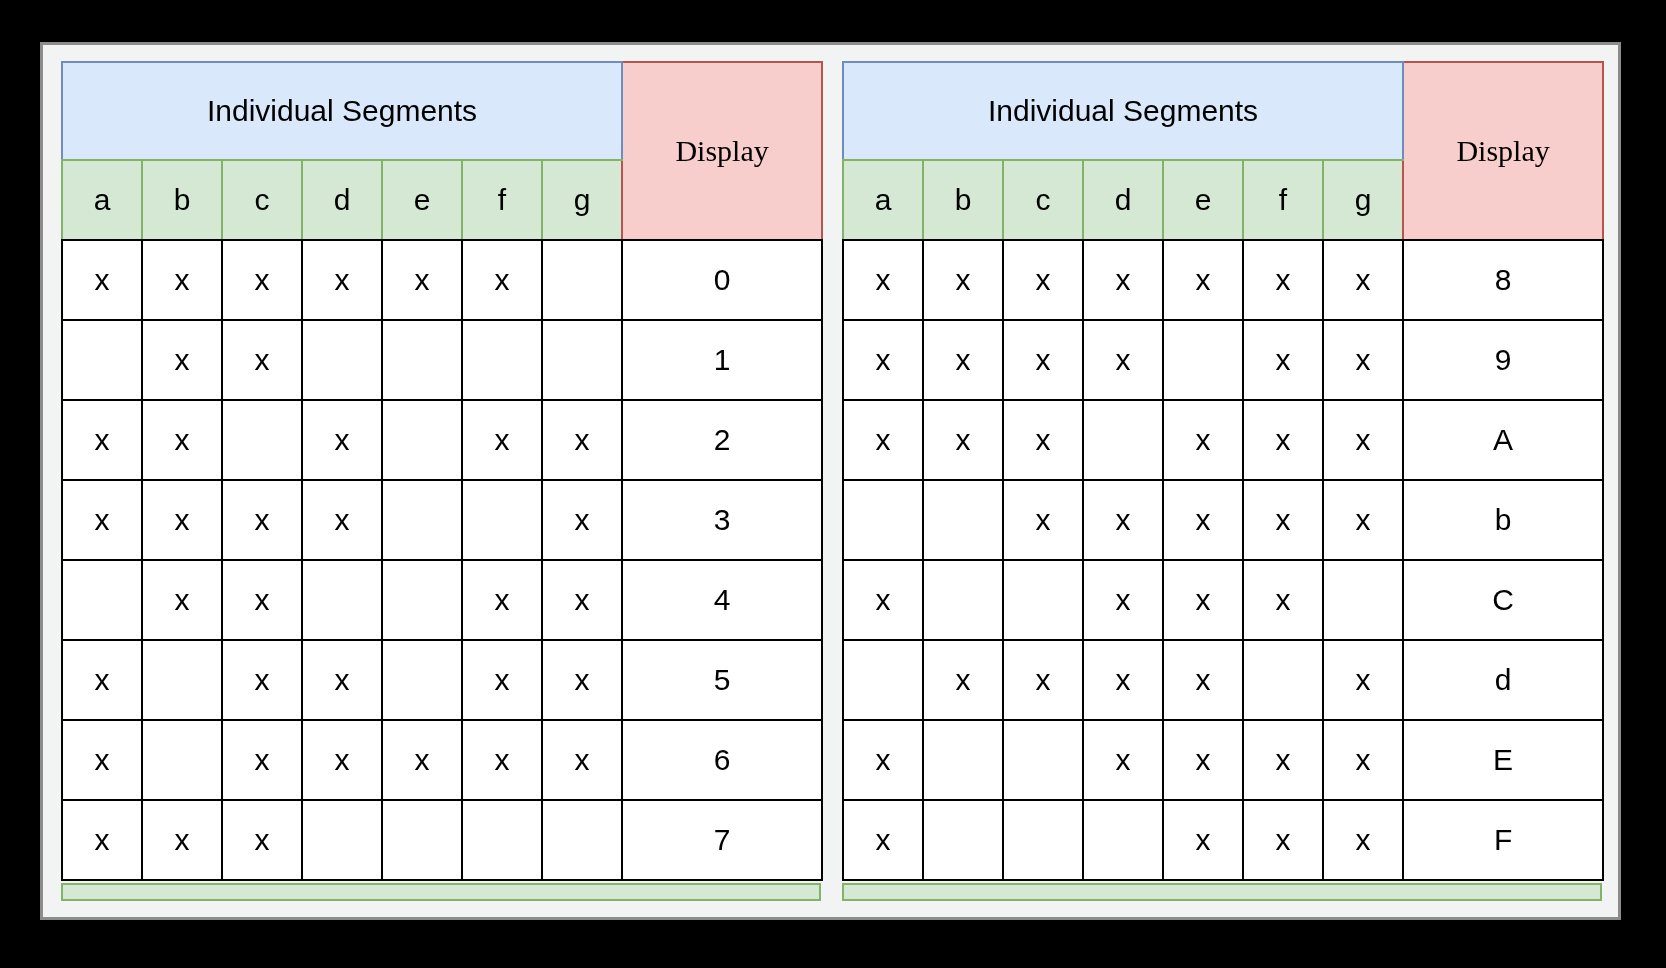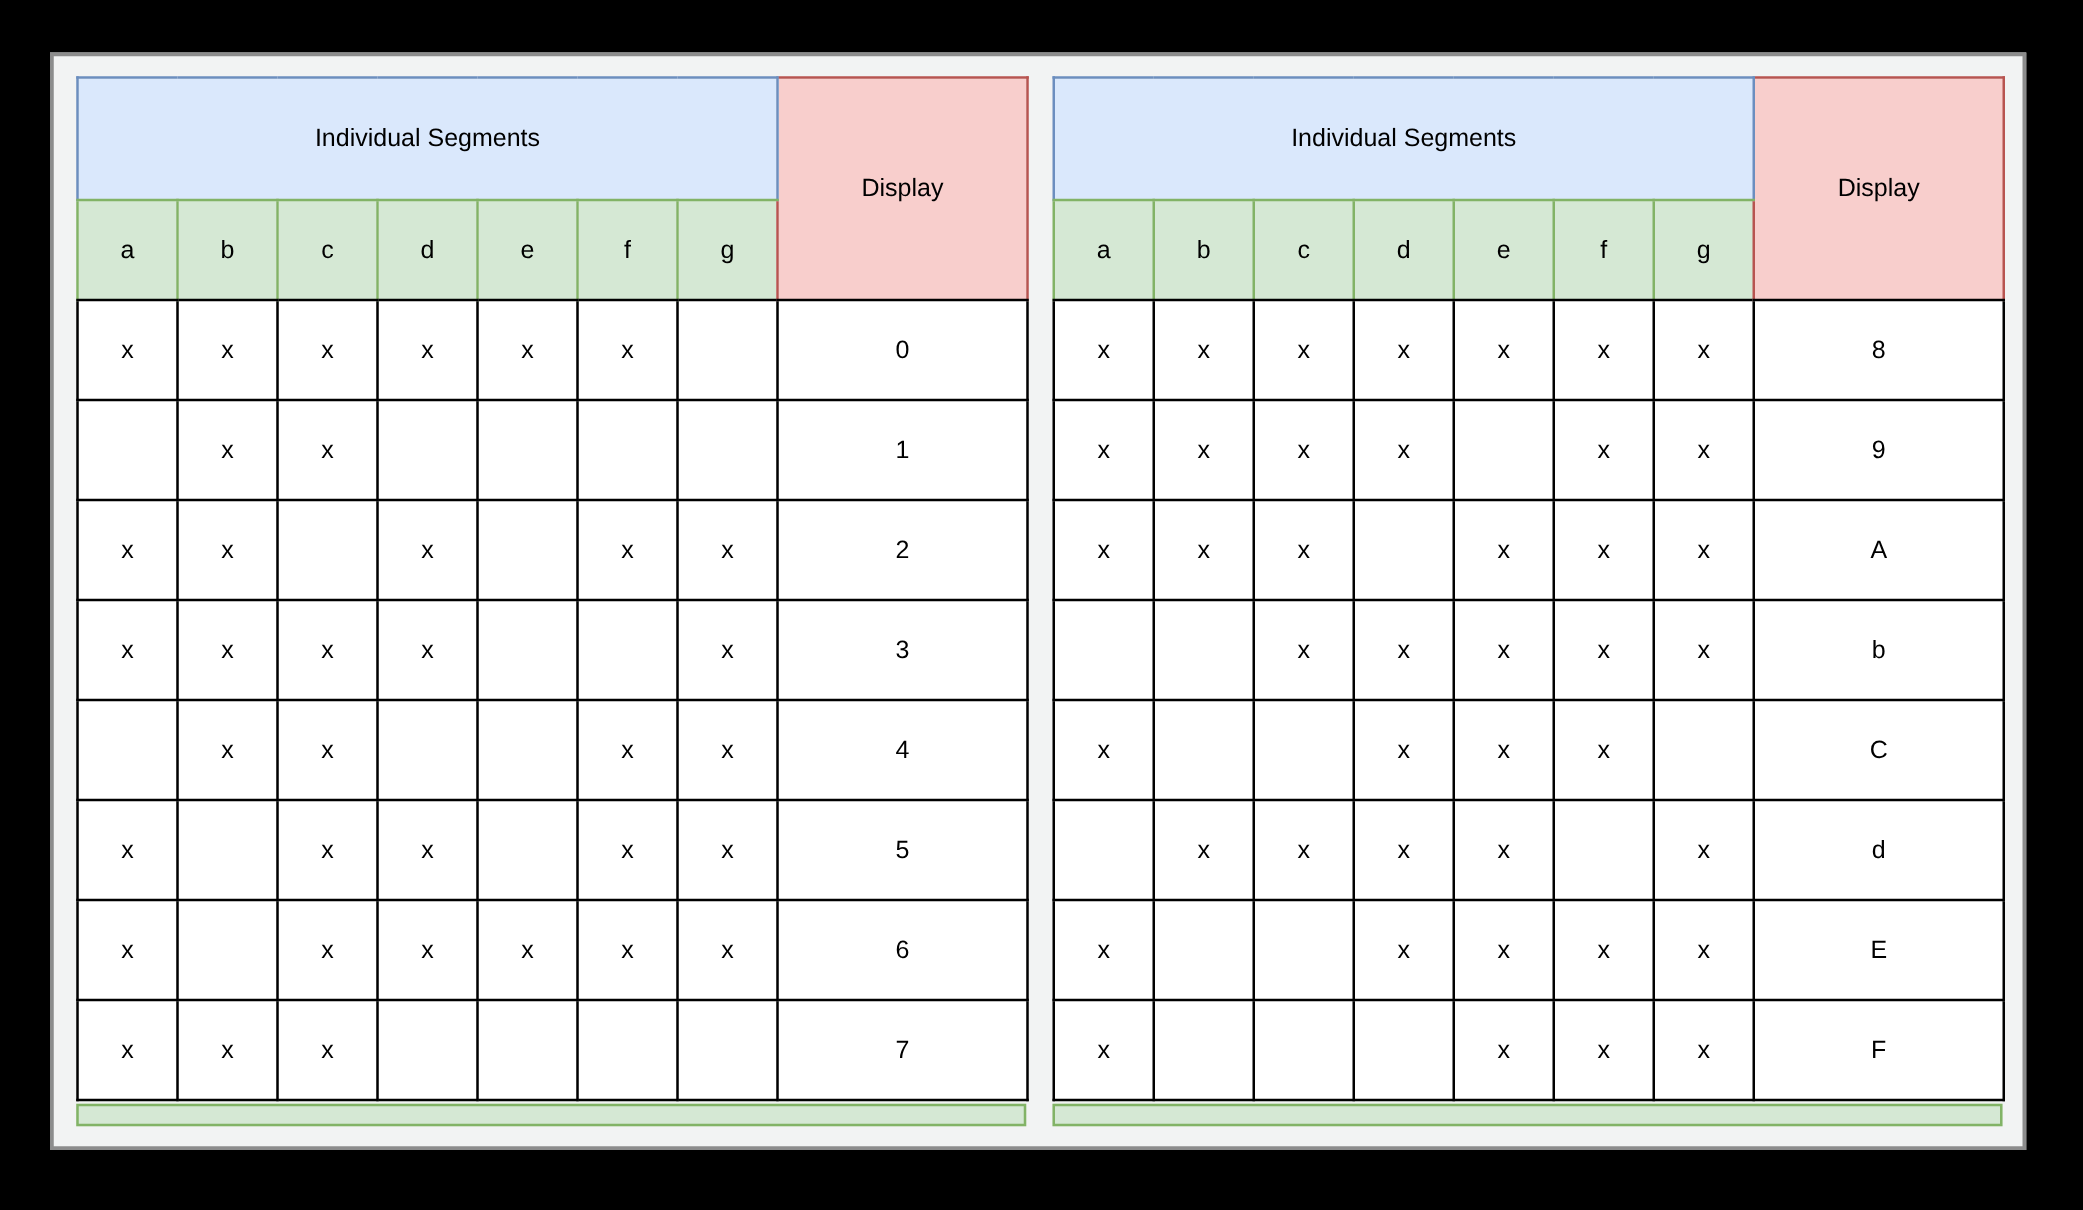--- a/index.html
+++ b/index.html
@@ -15,21 +15,21 @@
     border:3px solid var(--panel-stroke, #8c8c8c);
     box-sizing:border-box;
   }
   .tables {
     position:absolute; left:18px; top:16px;
     display:flex; gap:21px;
   }
   .seg-table { width:760px; }
   table {
     border-collapse:collapse; table-layout:fixed;
-    width:760px; font-size:20px;
+    width:760px; font-size:30px;
   }
   col.seg  { width:80px; }
   col.disp { width:200px; }
   th, td {
     padding:0; text-align:center; vertical-align:middle;
     font-weight:normal; overflow:hidden;
   }
   tr.hrow1 { height:98px; }
   tr.hrow2 { height:80px; }
   tr.drow  { height:80px; }
@@ -41,20 +41,21 @@
   th.green {
     background:var(--column-header-fill, #d5e8d4);
     border:2px solid var(--column-header-stroke, #82b366);
     border-bottom-color:var(--cell-stroke, #000);
   }
   th.green.last { border-right-color:var(--display-header-stroke, #b85450); }
   th.pink {
     background:var(--display-header-fill, #f8cecc);
     border:2px solid var(--display-header-stroke, #b85450);
     border-bottom-color:var(--cell-stroke, #000);
+    font-family:Liberation Serif, serif;
   }
   td {
     background:#fff;
     border:2px solid var(--cell-stroke, #000);
   }
   .strip {
     margin-top:2px; width:760px; height:18px;
     box-sizing:border-box;
     background:var(--column-header-fill, #d5e8d4);
     border:2px solid var(--column-header-stroke, #82b366);

